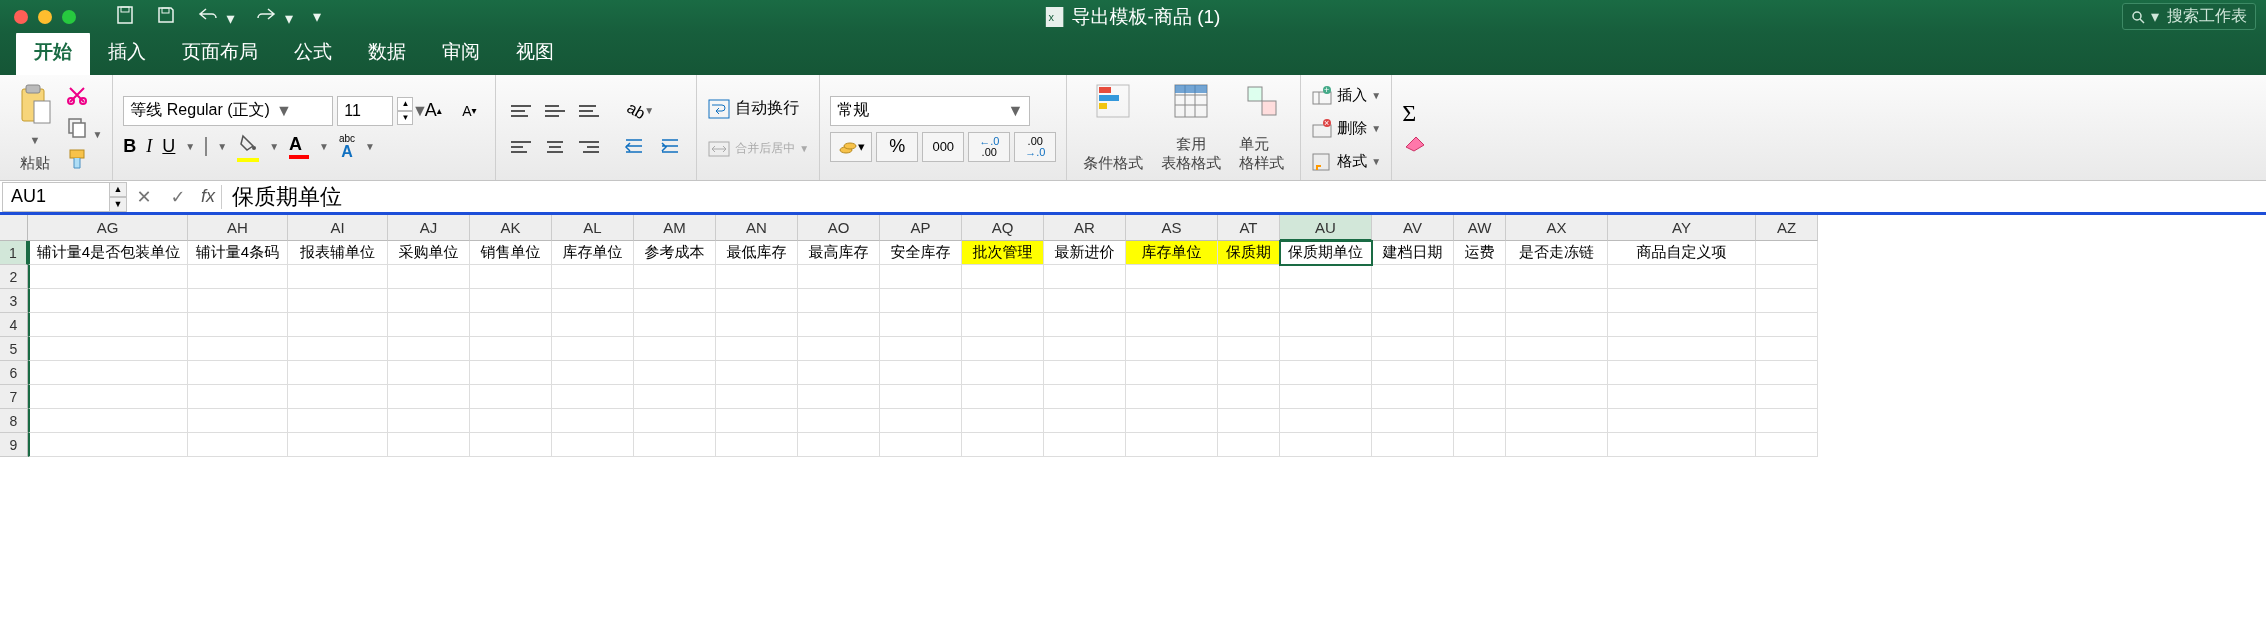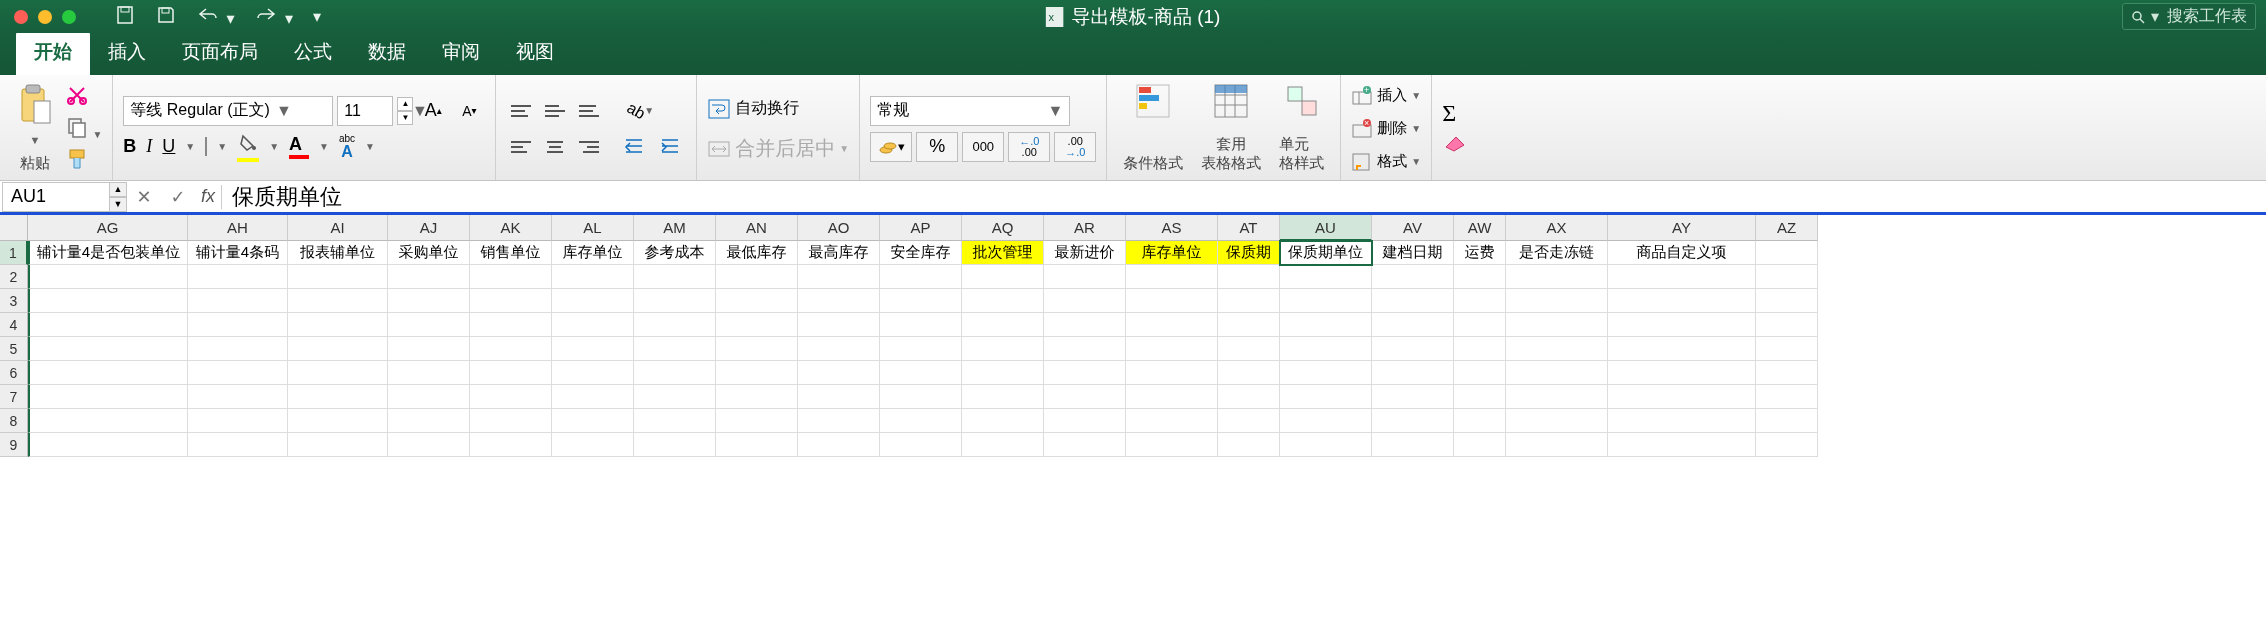--- a/index.html
+++ b/index.html
@@ -259,21 +259,21 @@
             <rect x="2" y="2" width="20" height="18" fill="none" stroke="#1070c0"></rect>
             <path d="M5 7h10a3 3 0 0 1 0 6h-6m0 0l3-3m-3 3l3 3" stroke="#1070c0" fill="none"></path>
           </svg>
         <span style="font-size:16px;">自动换行</span>
       </div>
       <div class="row" style="color:#aaa;">
         <svg width="24" height="22">
             <rect x="2" y="4" width="20" height="14" fill="none" stroke="#aaa"></rect>
             <path d="M6 11h12M8 8l-3 3 3 3M16 8l3 3-3 3" stroke="#aaa" fill="none"></path>
           </svg>
-        <span style="font-size:20px;">合并后居中</span>
+        <span style="font-size:12px;">合并后居中</span>
         <span style="font-size:10px;">▼</span>
       </div>
     </div>
   </div>
 
   <div class="grp">
     <div class="col" style="gap:6px;">
       <div class="combo" style="width:200px;">
           <span>常规</span>
           <span class="dd" style="margin-left:auto;">▼</span>

